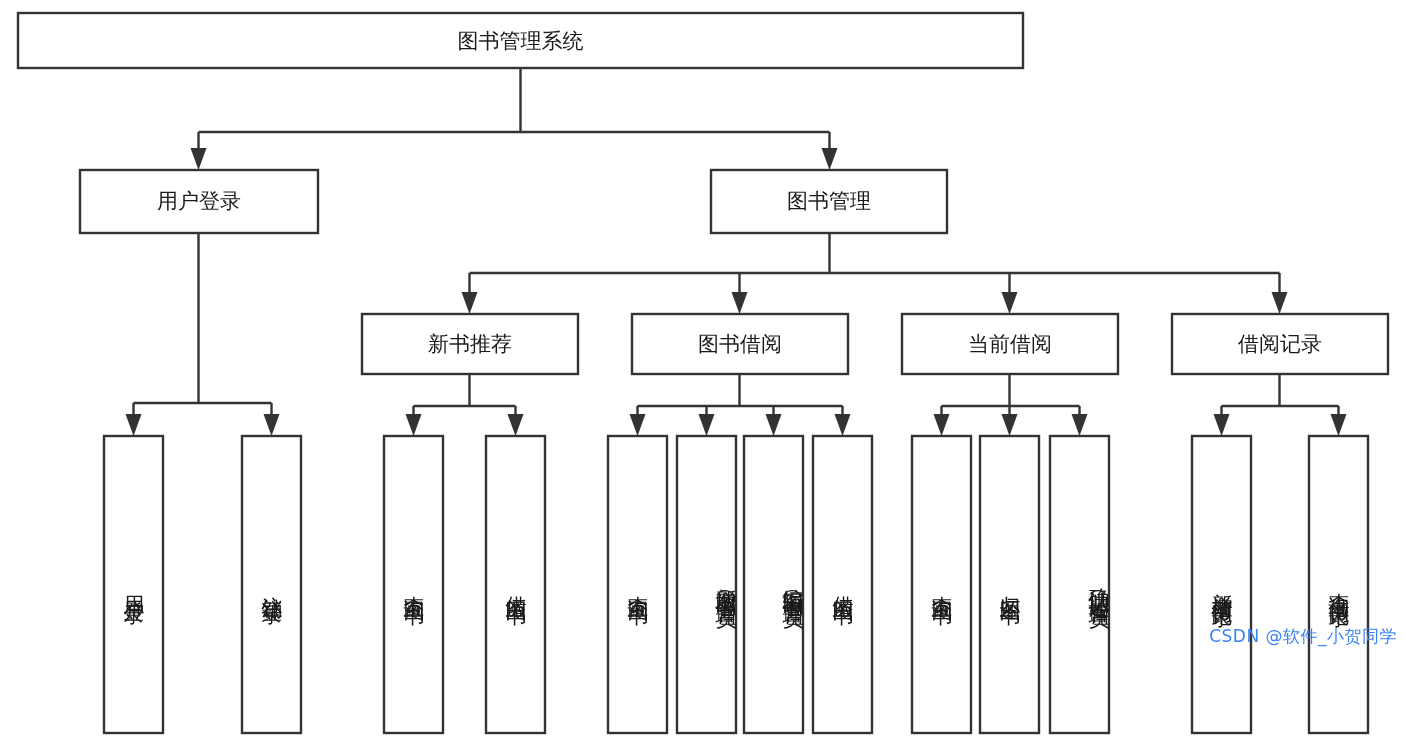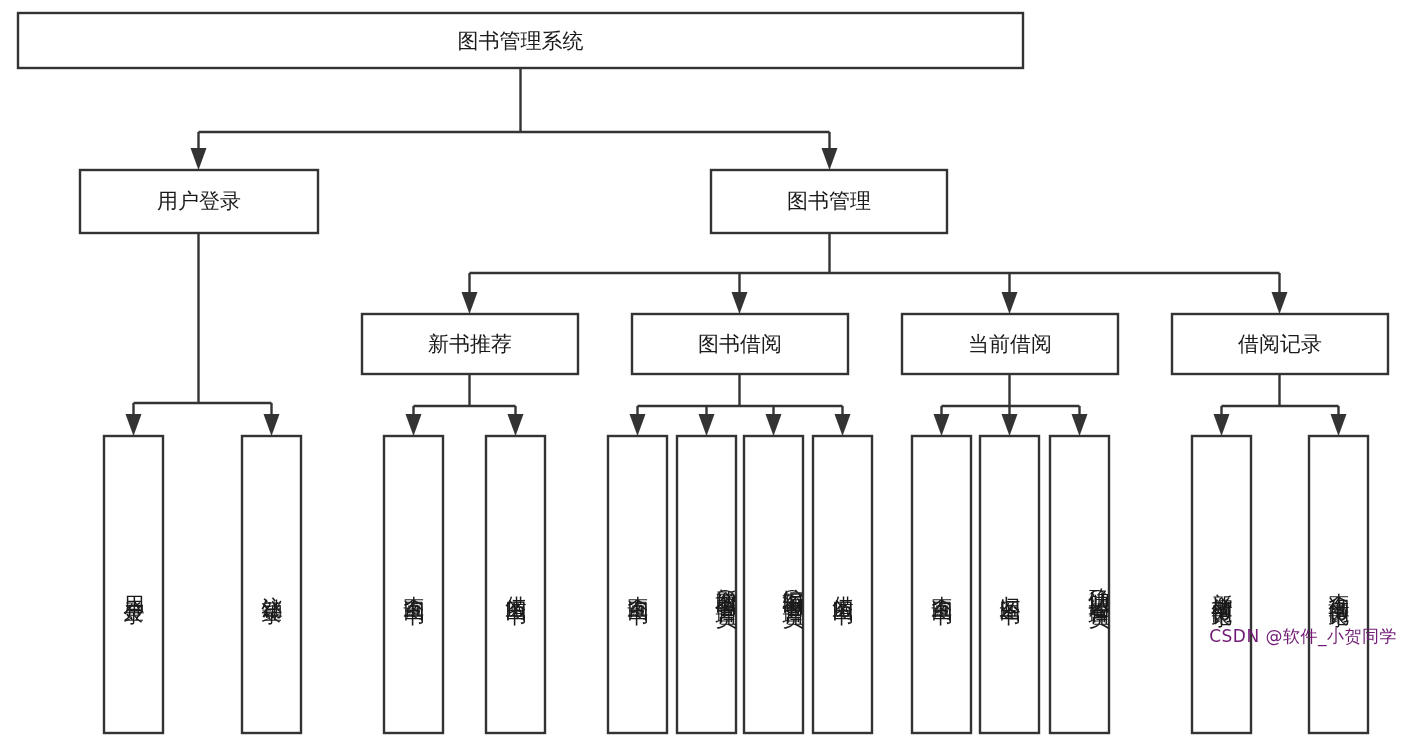--- a/index.html
+++ b/index.html
@@ -63,21 +63,21 @@
     color: #1a1a1a;
     font-family: "DejaVu Sans", "Liberation Sans", sans-serif;
     white-space: nowrap;
     pointer-events: none;
   }
   .watermark {
     position: absolute;
     right: 8px;
     bottom: 4px;
     font-size: 17px;
-    color: #701a75;
+    color: #3b82f6;
     font-family: "DejaVu Sans", "Liberation Sans", sans-serif;
     letter-spacing: 0.5px;
     white-space: nowrap;
   }
 </style>
 </head>
 <body>
 
 <div id="diagram-root">
 

